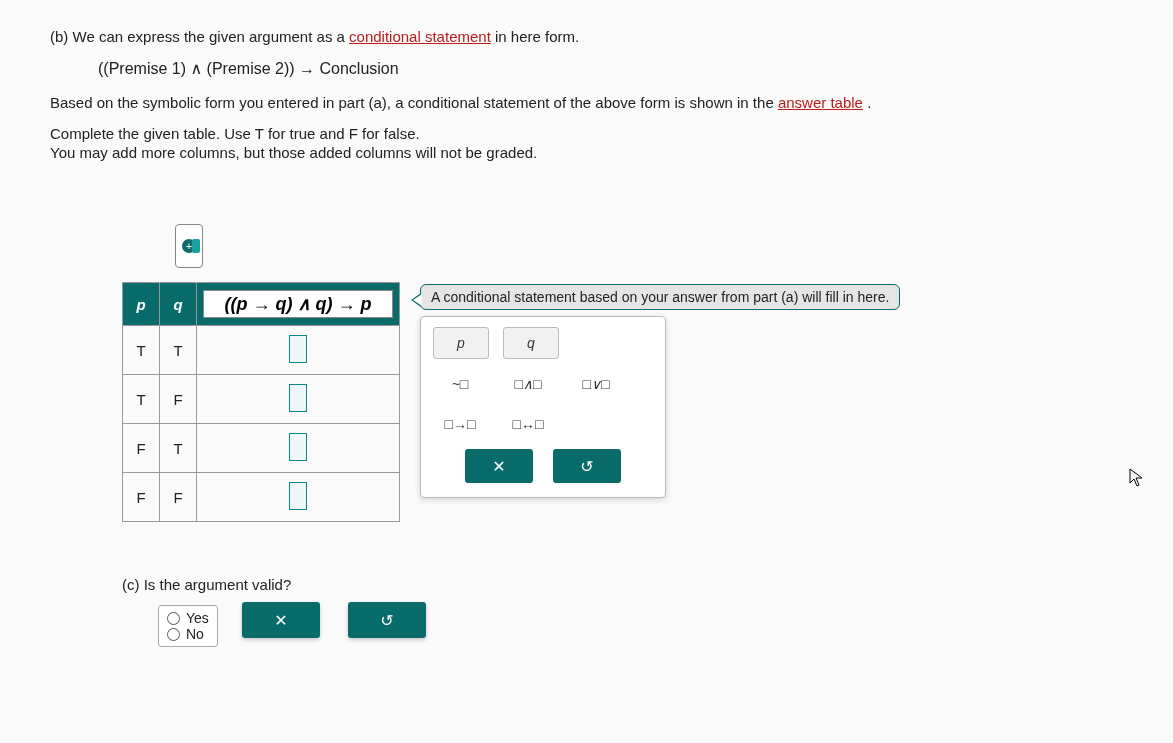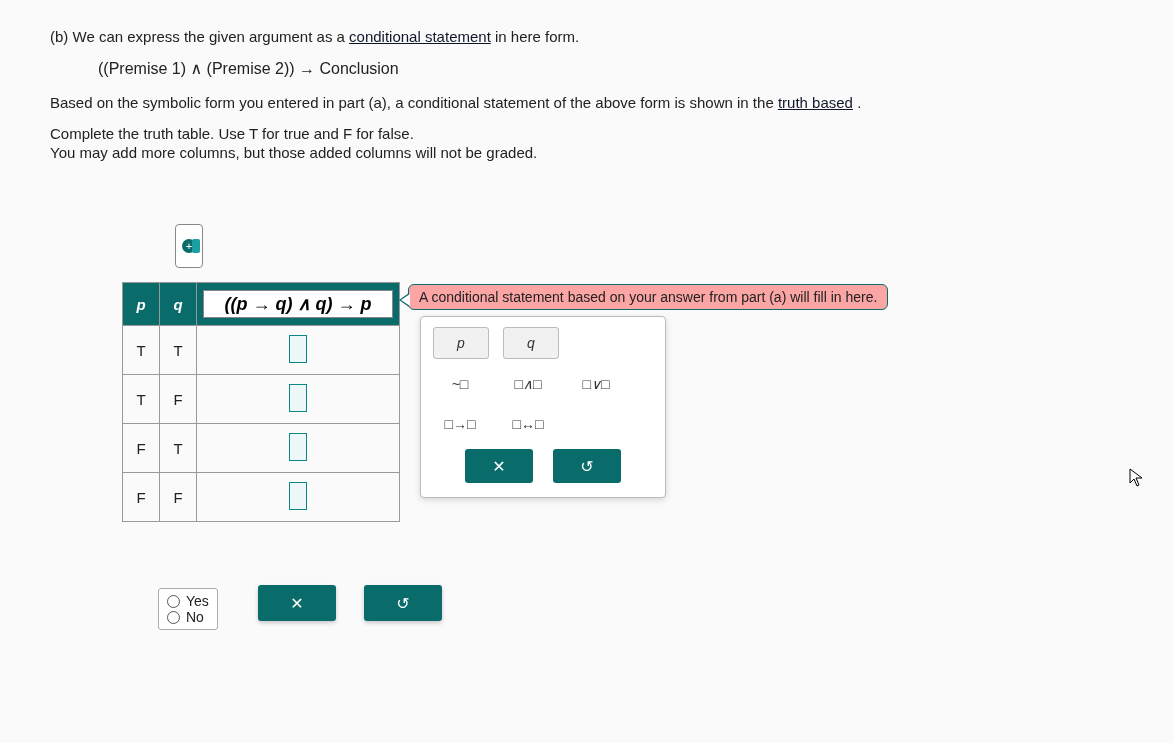--- a/index.html
+++ b/index.html
@@ -9,21 +9,21 @@
     padding: 20px 50px;
     background: #fafafa;
     margin: 0;
     width: 1173px;
     height: 743px;
     box-sizing: border-box;
     position: relative;
   }
   .para { margin: 8px 0 14px 0; }
   .indent { margin-left: 48px; margin-bottom: 16px; font-size: 16px; }
-  .link { color: #0f172a; text-decoration: underline; }
+  .link { color: #b91c1c; text-decoration: underline; }
 
   
   .add-col-tab {
     position: absolute;
     left: 175px;
     top: 224px;
     width: 26px;
     height: 42px;
     border: 1px solid #888;
     border-radius: 4px;
@@ -59,23 +59,23 @@
   }
   table.truth td.pq { width:34px; height:46px; }
   table.truth td.expr { width:200px; height:46px; }
   .slot {
     width: 16px; height: 26px; border:1px solid #0a8888;
     display:inline-block; background:#eef7f7;
   }
 
   
   .callout {
-    position:absolute; left:408px; top:284px;
+    position:absolute; left:420px; top:284px;
     border:1px solid #0a6b6b; border-radius:6px;
-    padding:4px 10px; font-size:14px; background:#fca5a5;
+    padding:4px 10px; font-size:14px; background:#e5e5e5;
   }
   .callout::before {
     content:''; position:absolute; left:-10px; top:8px;
     border-top:7px solid transparent; border-bottom:7px solid transparent;
     border-right:10px solid #0a6b6b;
   }
   .callout::after {
     content:''; position:absolute; left:-8px; top:9px;
     border-top:6px solid transparent; border-bottom:6px solid transparent;
     border-right:9px solid #fdfdfd;
@@ -124,25 +124,25 @@
   <span>(b)</span>
   <span>We can express the given argument as a </span>
   <span class="link">conditional statement</span>
   <span> in here form.</span>
 </div>
 
 <div class="indent">((Premise 1) ∧ (Premise 2)) → Conclusion</div>
 
 <div class="para">
   <span>Based on the symbolic form you entered in part (a), a conditional statement of the above form is shown in the </span>
-  <span class="link">truth based</span>
+  <span class="link">answer table</span>
   <span>.</span>
 </div>
 
-<div class="para" style="margin-bottom:2px;">Complete the truth table. Use T for true and F for false.</div>
+<div class="para" style="margin-bottom:2px;">Complete the given table. Use T for true and F for false.</div>
 <div class="para" style="margin-top:0;">You may add more columns, but those added columns will not be graded.</div>
 
 <div class="add-col-tab">
   <span class="plus">+</span>
   <span class="handle"></span>
 </div>
 
 <div class="table-area">
   <table class="truth">
     <tbody>
@@ -197,21 +197,25 @@
     <div class="btn">
       <span>✕</span>
     </div>
     <div class="btn">
       <span>↺</span>
     </div>
   </div>
 </div>
 
 <div class="partc">
-  <div style="display:flex;align-items:center;gap:16px;">
+  <div>
+    <span>(c)</span>
+    <span>Is the argument valid?</span>
+  </div>
+  <div style="display:flex;align-items:center;">
     <div class="opts">
       <div class="optrow">
         <span class="radio"></span>
         <span>Yes</span>
       </div>
       <div class="optrow">
         <span class="radio"></span>
         <span>No</span>
       </div>
     </div>

